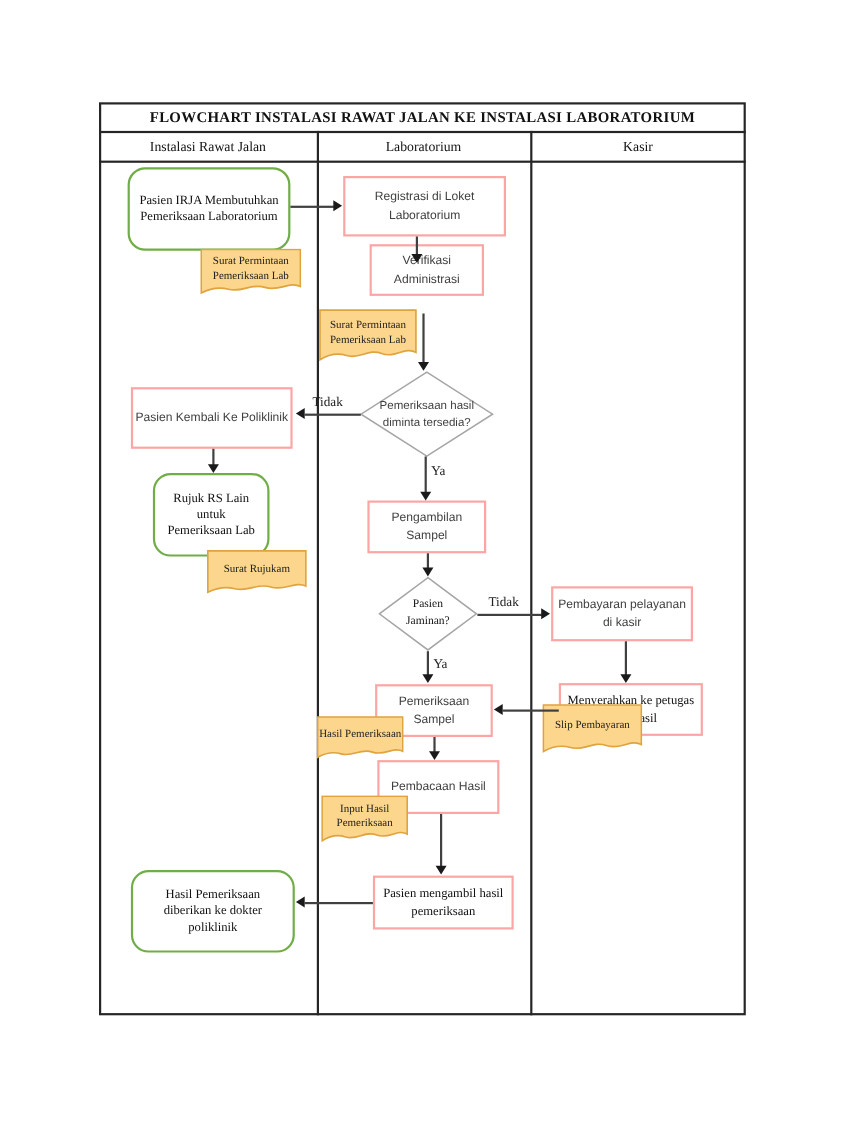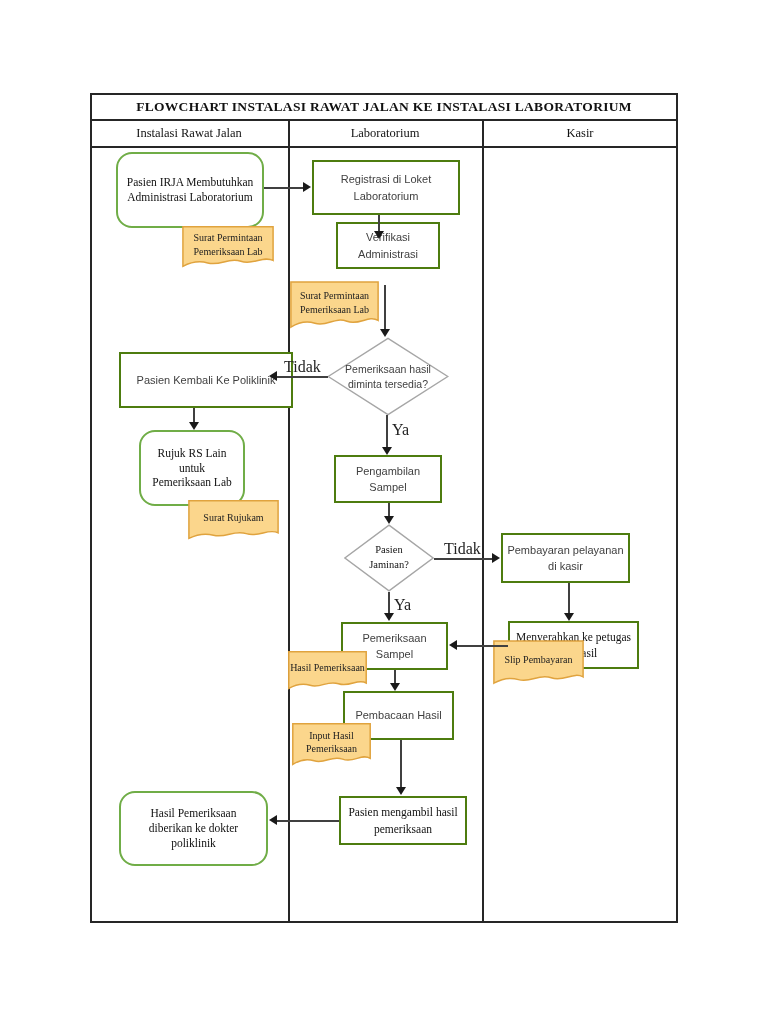--- a/index.html
+++ b/index.html
@@ -9,21 +9,21 @@
   .frame{position:absolute;left:90px;top:93px;width:588px;height:830px;
          border:2px solid #262626;box-sizing:border-box;}
   .hline{position:absolute;background:#262626;height:2px;}
   .vline{position:absolute;background:#262626;width:2px;}
   .title-row{position:absolute;left:90px;top:95px;width:588px;height:24px;
              display:flex;align-items:center;justify-content:center;
              font-size:13.5px;font-weight:bold;color:#111;letter-spacing:.3px;}
   .lane-cell{position:absolute;top:121px;height:24px;display:flex;align-items:center;
              justify-content:center;font-size:12.5px;color:#111;}
   
-  .box{position:absolute;box-sizing:border-box;background:#fff;border:2px solid #4d7c0f;
+  .box{position:absolute;box-sizing:border-box;background:#fff;border:2px solid #fca5a5;
        display:flex;align-items:center;justify-content:center;text-align:center;
        font-family:"Liberation Sans",sans-serif;font-size:11px;color:#3f3f3f;
        line-height:1.5;padding:2px 2px;}
   .box.f-serif{font-family:"Liberation Serif",serif;font-size:11.5px;color:#111;line-height:1.4;}
   .term{position:absolute;box-sizing:border-box;background:#fff;border:2px solid #70AD47;
         border-radius:16px;display:flex;align-items:center;justify-content:center;
         text-align:center;font-family:"Liberation Serif",serif;font-size:11.5px;color:#111;
         line-height:1.3;padding:3px 8px;}
   .diamond{position:absolute;}
   .diamond svg{position:absolute;left:0;top:0;width:100%;height:100%;}
@@ -36,45 +36,45 @@
   .ntext{position:absolute;left:0;right:0;top:3px;bottom:8px;display:flex;align-items:center;
          justify-content:center;text-align:center;font-family:"Liberation Serif",serif;
          font-size:10px;color:#222;line-height:1.35;}
   
   .lh{position:absolute;height:1.5px;background:#404040;}
   .lv{position:absolute;width:1.5px;background:#404040;}
   .ah{position:absolute;width:0;height:0;}
   .ah.right{border-top:5px solid transparent;border-bottom:5px solid transparent;border-left:8px solid #1a1a1a;}
   .ah.left{border-top:5px solid transparent;border-bottom:5px solid transparent;border-right:8px solid #1a1a1a;}
   .ah.down{border-left:5px solid transparent;border-right:5px solid transparent;border-top:8px solid #1a1a1a;}
-  .elabel{position:absolute;font-family:"Liberation Serif",serif;font-size:16px;color:#222;}
+  .elabel{position:absolute;font-family:"Liberation Serif",serif;font-size:12px;color:#222;}
 </style>
 </head>
 <body>
 
 <div class="canvas">
 
   <div class="frame"></div>
   <div class="hline" style="left:90px;top:119px;width:588px;"></div>
   <div class="hline" style="left:90px;top:146px;width:588px;"></div>
   <div class="vline" style="left:288px;top:119px;height:804px;"></div>
   <div class="vline" style="left:482px;top:119px;height:804px;"></div>
 
   <div class="title-row">FLOWCHART INSTALASI RAWAT JALAN KE INSTALASI LABORATORIUM</div>
   <div class="lane-cell" style="left:90px;width:198px;">Instalasi Rawat Jalan</div>
   <div class="lane-cell" style="left:288px;width:194px;">Laboratorium</div>
   <div class="lane-cell" style="left:482px;width:196px;">Kasir</div>
 
-  <div class="term" style="left:116px;top:152px;width:148px;height:76px;">Pasien IRJA Membutuhkan Administrasi Laboratorium</div>
+  <div class="term" style="left:116px;top:152px;width:148px;height:76px;">Pasien IRJA Membutuhkan Pemeriksaan Laboratorium</div>
   <div class="term" style="left:139px;top:430px;width:106px;height:76px;">Rujuk RS Lain untuk Pemeriksaan Lab</div>
   <div class="term" style="left:119px;top:791px;width:149px;height:75px;">Hasil Pemeriksaan diberikan ke dokter poliklinik</div>
 
   <div class="box" style="left:312px;top:160px;width:148px;height:55px;">Registrasi di Loket Laboratorium</div>
   <div class="box" style="left:336px;top:222px;width:104px;height:47px;">Verifikasi Administrasi</div>
-  <div class="box" style="left:119px;top:352px;width:174px;height:56px;">Pasien Kembali Ke Poliklinik</div>
+  <div class="box" style="left:119px;top:352px;width:147px;height:56px;">Pasien Kembali Ke Poliklinik</div>
   <div class="box" style="left:334px;top:455px;width:108px;height:48px;">Pengambilan Sampel</div>
   <div class="box" style="left:501px;top:533px;width:129px;height:50px;">Pembayaran pelayanan di kasir</div>
   <div class="box f-serif" style="left:508px;top:621px;width:131px;height:48px;">Menyerahkan ke petugas loket hasil</div>
   <div class="box" style="left:341px;top:622px;width:107px;height:48px;">Pemeriksaan Sampel</div>
   <div class="box" style="left:343px;top:691px;width:111px;height:49px;">Pembacaan Hasil</div>
   <div class="box f-serif" style="left:339px;top:796px;width:128px;height:49px;">Pasien mengambil hasil pemeriksaan</div>
 
   <div class="diamond" style="left:327px;top:337px;width:122px;height:79px;">
     <svg viewBox="0 0 100 60" preserveAspectRatio="none">
       <polygon points="50,1 99,30 50,59 1,30" fill="#ffffff" stroke="#A6A6A6" stroke-width="1.4" vector-effect="non-scaling-stroke"></polygon>

